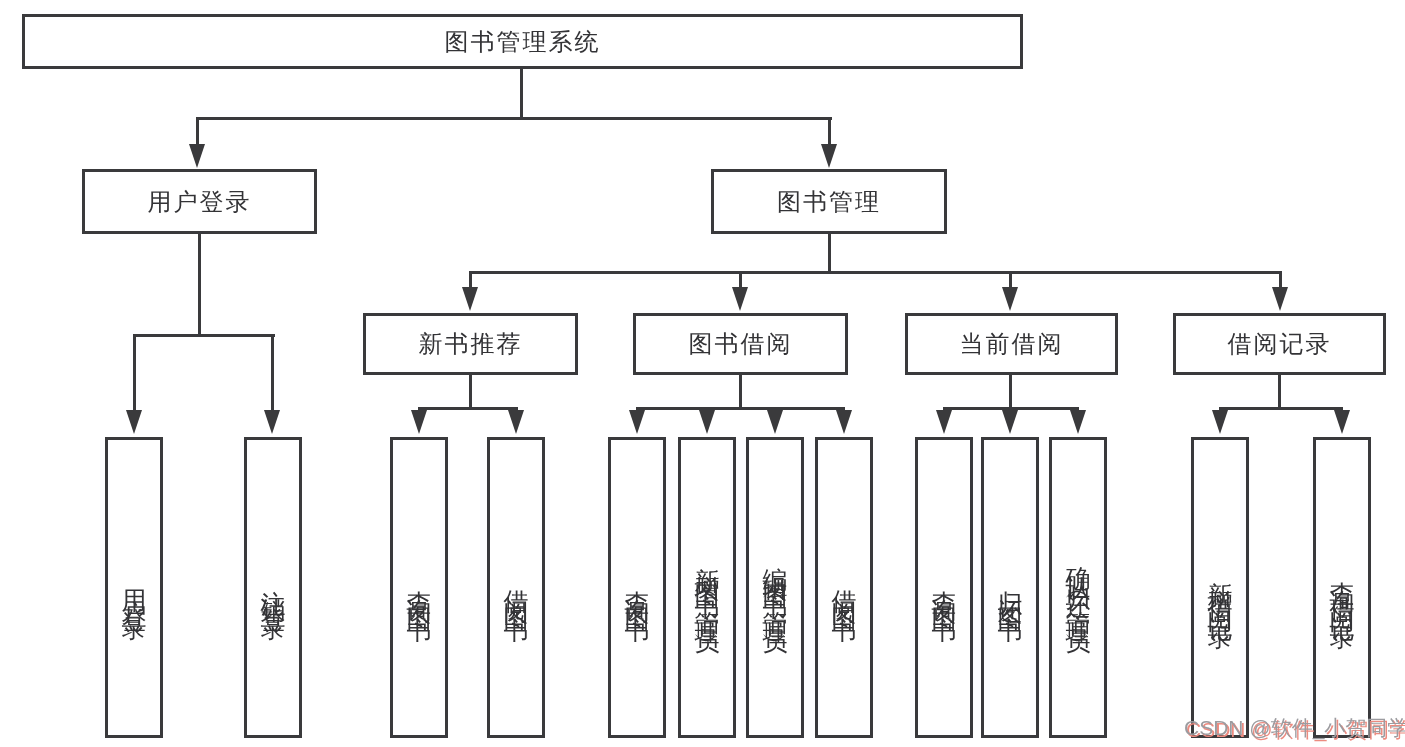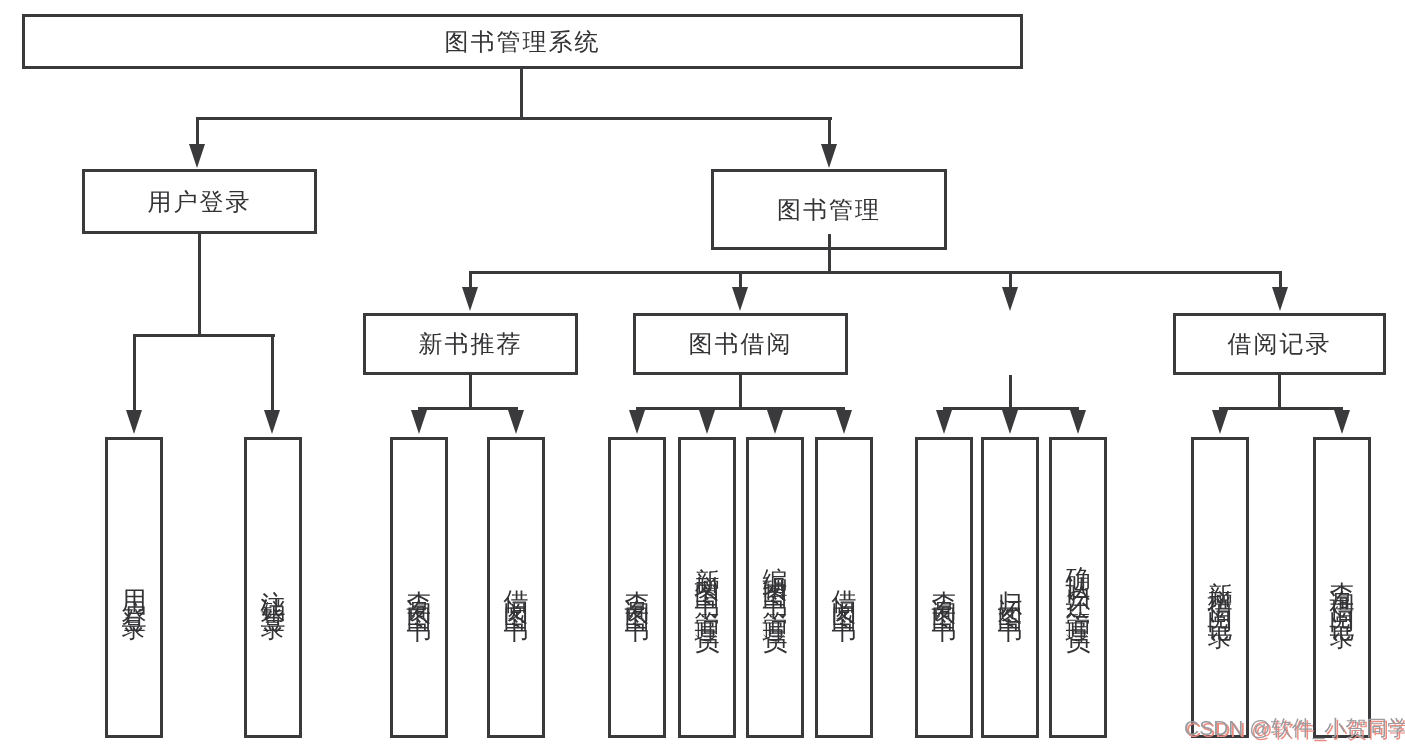--- a/index.html
+++ b/index.html
@@ -52,21 +52,21 @@
   <div class="ln" style="left:520px; top:68px;  width:3px;  height:52px;"></div>
   <div class="ln" style="left:196px; top:117px; width:636px; height:3px;"></div>
   <div class="ln" style="left:196px; top:117px; width:3px;  height:30px;"></div>
   <div class="arr" style="left:189px; top:144px;"></div>
   <div class="ln" style="left:828px; top:117px; width:3px;  height:30px;"></div>
   <div class="arr" style="left:821px; top:144px;"></div>
 
   <div class="node h-node" style="left:82px; top:169px; width:235px; height:65px;">
     <span>用户登录</span>
   </div>
-  <div class="node h-node" style="left:711px; top:169px; width:236px; height:81px;">
+  <div class="node h-node" style="left:711px; top:169px; width:236px; height:65px;">
     <span>图书管理</span>
   </div>
 
   <div class="ln" style="left:198px;  top:234px; width:3px;   height:103px;"></div>
   <div class="ln" style="left:133px;  top:334px; width:142px; height:3px;"></div>
   <div class="ln" style="left:133px;  top:334px; width:3px;   height:78px;"></div>
   <div class="arr" style="left:126px; top:410px;"></div>
   <div class="ln" style="left:271px;  top:334px; width:3px;   height:78px;"></div>
   <div class="arr" style="left:264px; top:410px;"></div>
 
@@ -79,20 +79,23 @@
   <div class="ln" style="left:1009px; top:271px; width:3px;   height:18px;"></div>
   <div class="arr" style="left:1002px;top:287px;"></div>
   <div class="ln" style="left:1279px; top:271px; width:3px;   height:18px;"></div>
   <div class="arr" style="left:1272px;top:287px;"></div>
 
   <div class="node h-node" style="left:633px;  top:313px; width:215px; height:62px;">
     <span>图书借阅</span>
   </div>
   <div class="node h-node" style="left:363px;  top:313px; width:215px; height:62px;">
     <span>新书推荐</span>
+  </div>
+  <div class="node h-node" style="left:905px;  top:313px; width:213px; height:62px;">
+    <span>当前借阅</span>
   </div>
   <div class="node h-node" style="left:1173px; top:313px; width:213px; height:62px;">
     <span>借阅记录</span>
   </div>
 
   <div class="ln" style="left:469px;  top:375px; width:3px;   height:35px;"></div>
   <div class="ln" style="left:418px;  top:407px; width:100px; height:3px;"></div>
   <div class="arr" style="left:411px; top:410px;"></div>
   <div class="arr" style="left:508px; top:410px;"></div>
 

